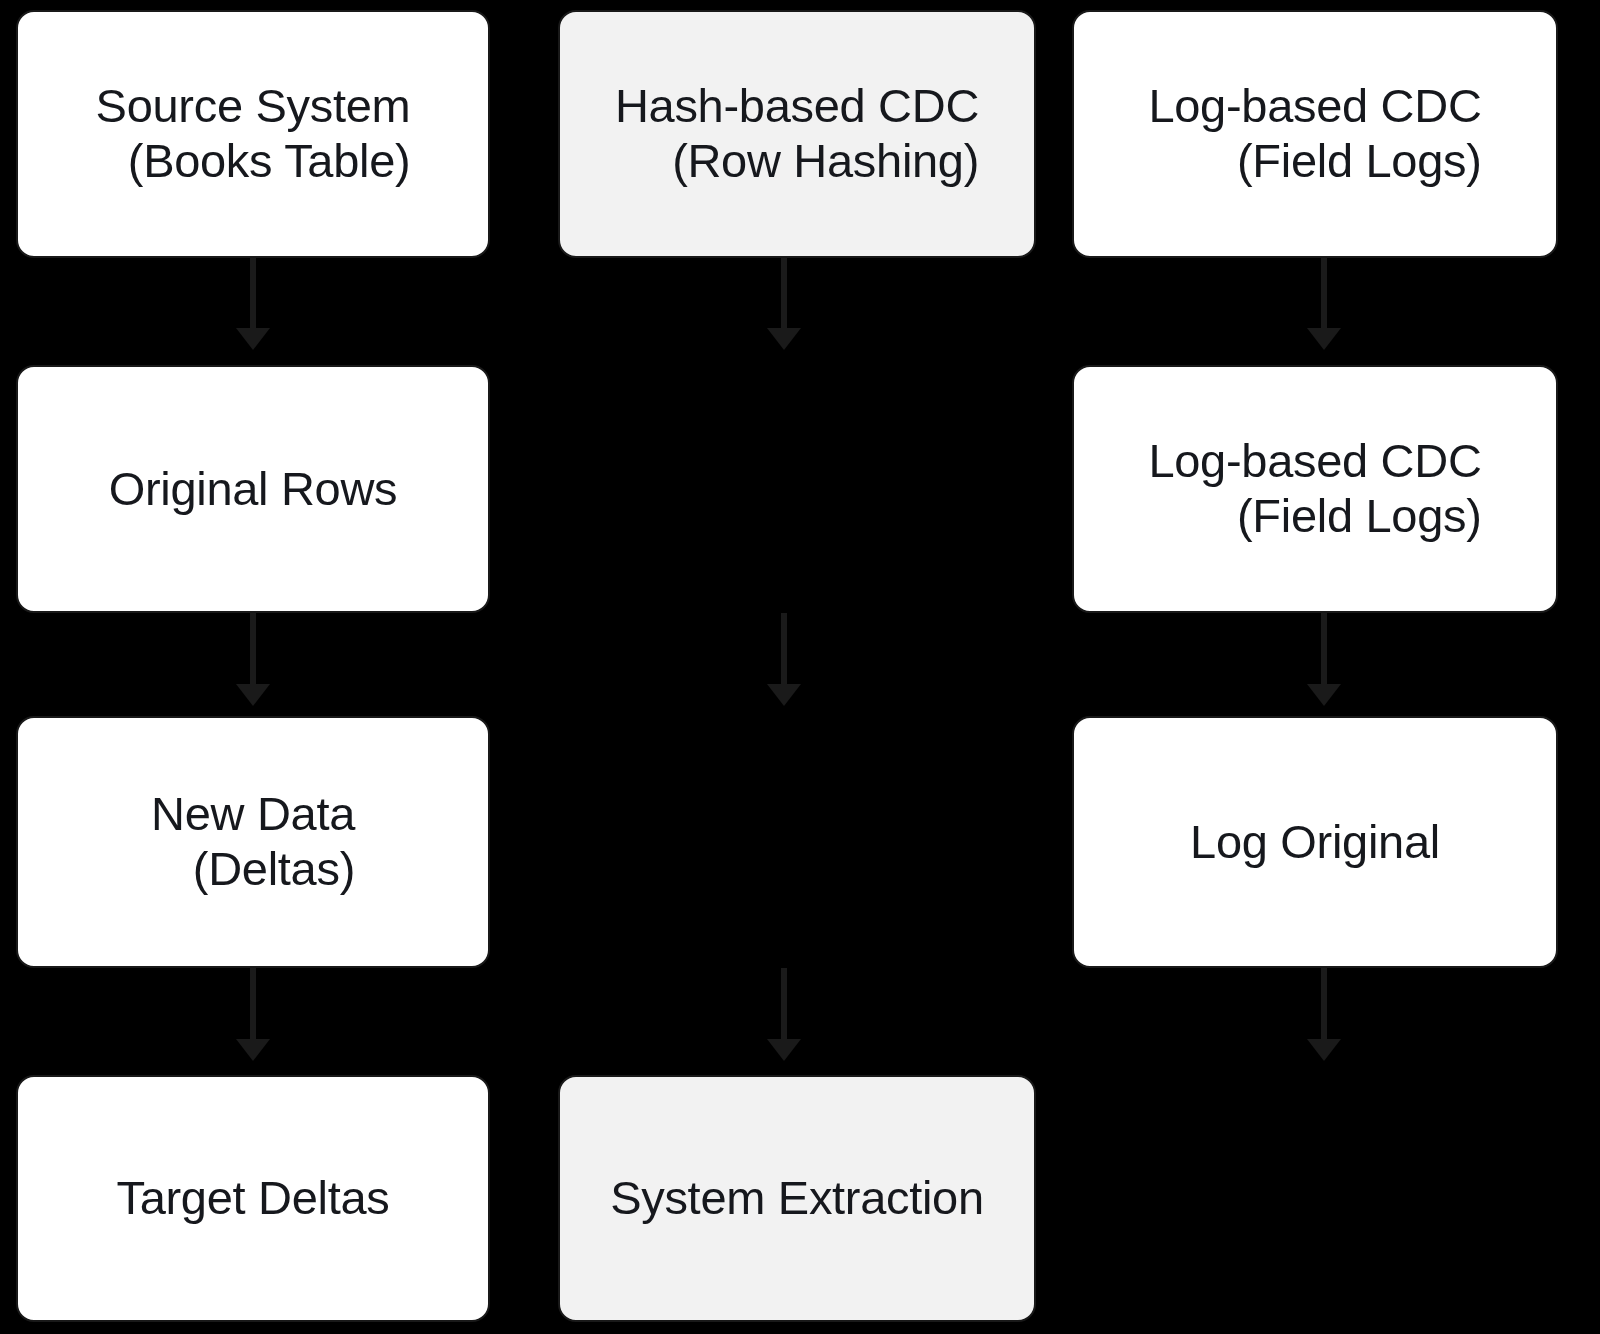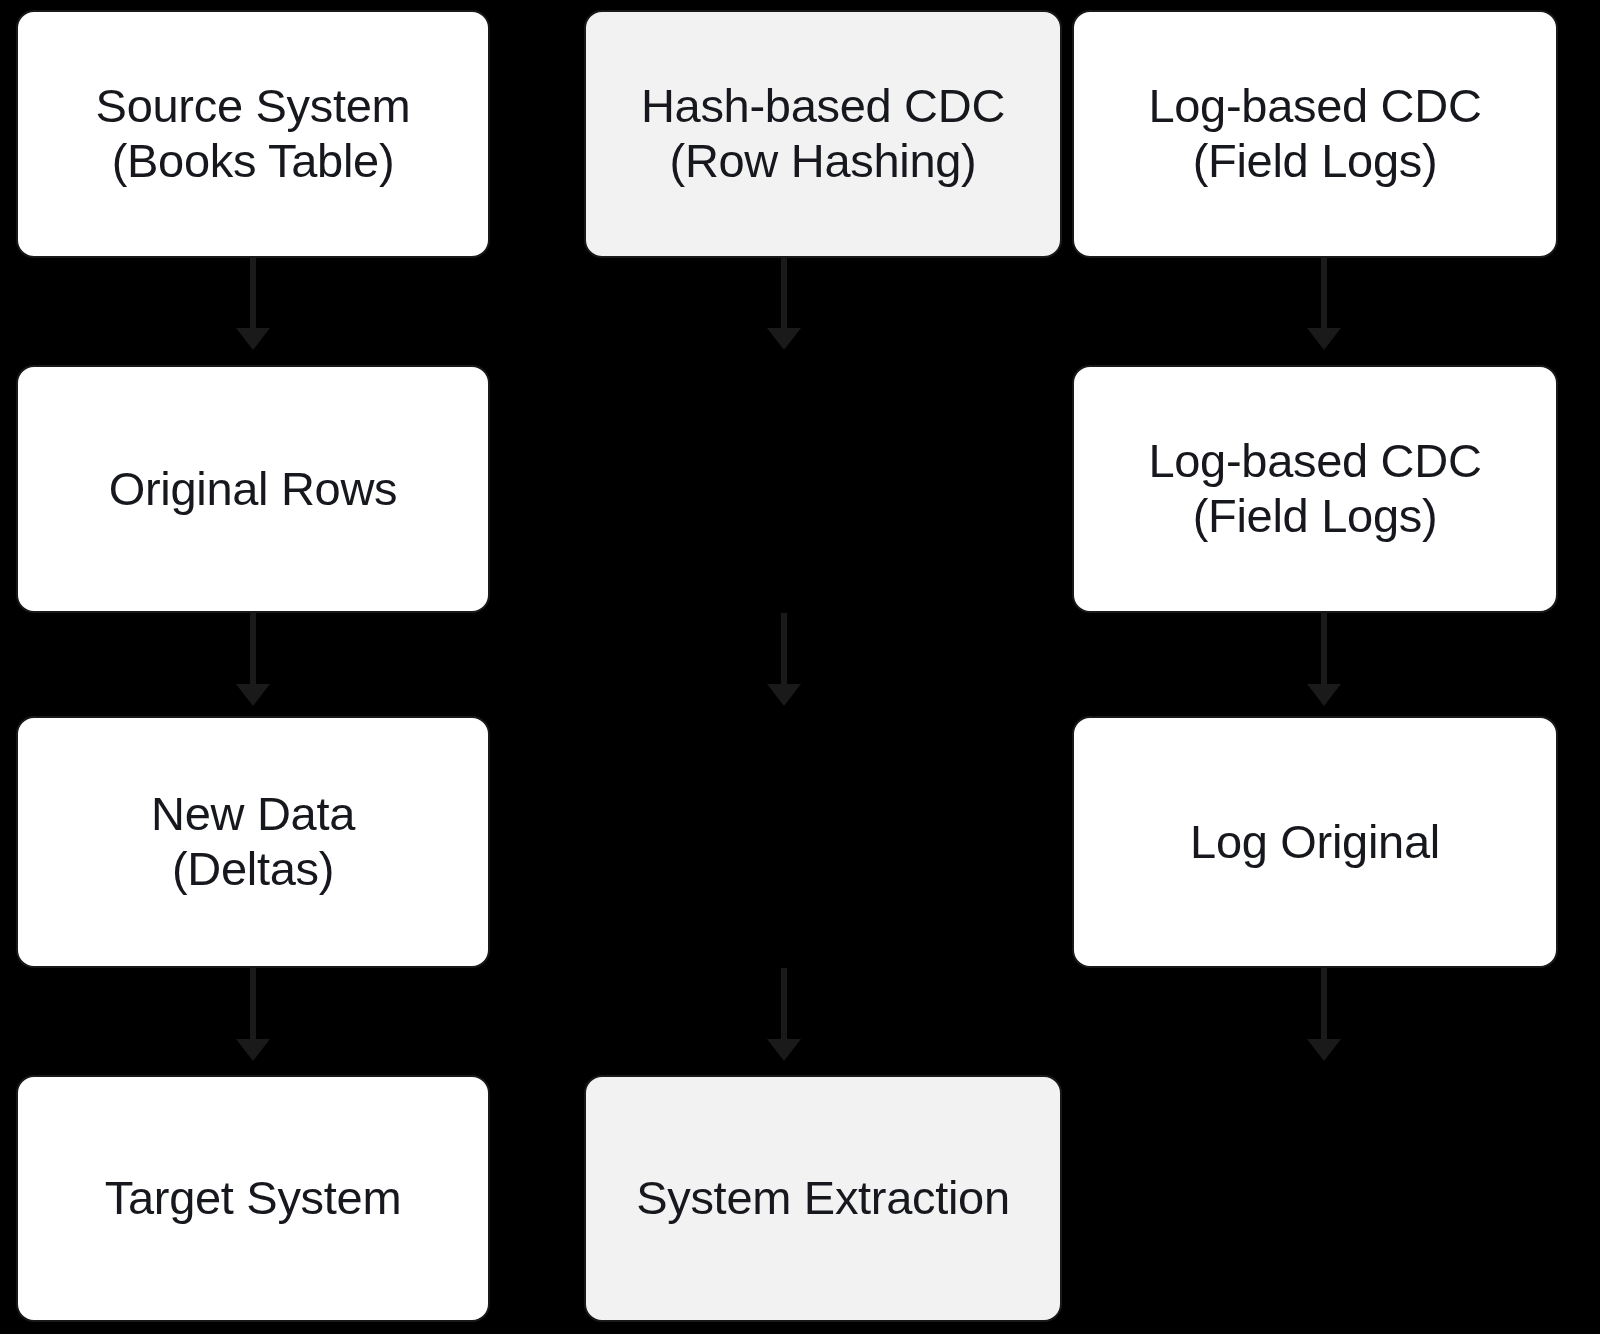--- a/index.html
+++ b/index.html
@@ -22,35 +22,35 @@
   }
 
   .node {
     position: absolute;
     box-sizing: border-box;
     border-radius: 18px;
     border: 2px solid #191919;
     display: flex;
     align-items: center;
     justify-content: center;
-    text-align: center;
+    text-align: right;
     color: #16181d;
     font-size: 47px;
     line-height: 1.16;
     letter-spacing: -0.3px;
     font-weight: 400;
     padding: 6px 14px;
     white-space: pre-line;
   }
   .node.white { background: #ffffff; }
   .node.grey  { background: #f2f2f2; }
 
   
   .c1 { left: 16px;   width: 474px; }
-  .c2 { left: 584px;  width: 478px; }
+  .c2 { left: 558px;  width: 478px; }
   .c3 { left: 1072px; width: 486px; }
 
   
   .r1 { top: 10px;   height: 248px; }
   .r2 { top: 365px;  height: 248px; }
   .r3 { top: 716px;  height: 252px; }
   .r4 { top: 1075px; height: 247px; }
 
   
   .arrow {
@@ -90,21 +90,21 @@
 
   <div class="node white c1 r2">Original Rows</div>
 
   <div class="arrow a-c1 a-r2"></div>
 
   <div class="node white c1 r3">New Data
 (Deltas)</div>
 
   <div class="arrow a-c1 a-r3"></div>
 
-  <div class="node white c1 r4">Target System</div>
+  <div class="node white c1 r4">Target Deltas</div>
 
   <div class="node grey c2 r1">Hash-based CDC
 (Row Hashing)</div>
 
   <div class="arrow a-c2 a-r1"></div>
 
 
   <div class="arrow a-c2 a-r2"></div>
 
 

